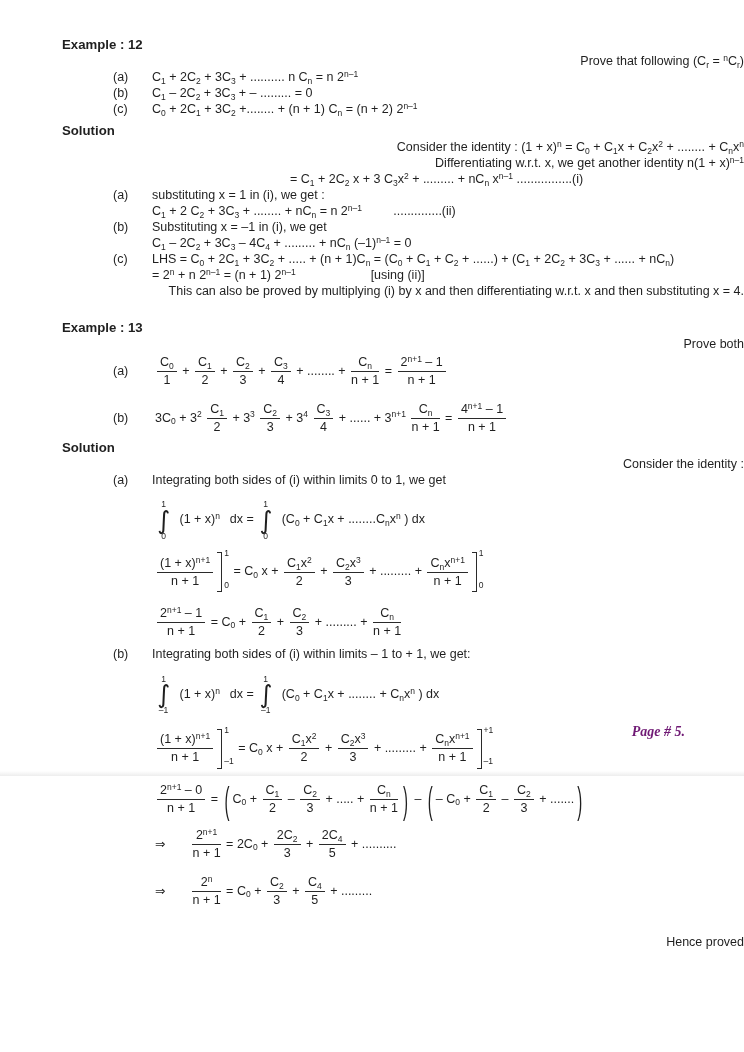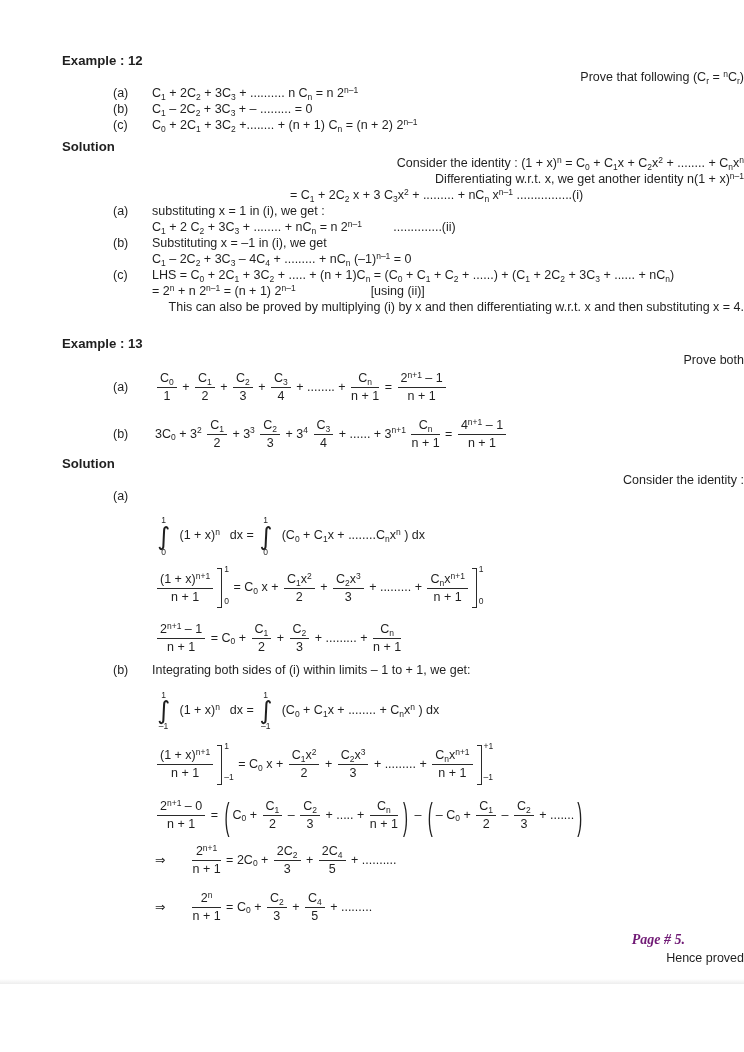--- a/index.html
+++ b/index.html
@@ -1,21 +1,21 @@
 <!DOCTYPE html>
 <html><head>
 <meta charset="utf-8">
 <style>
   html,body{margin:0;padding:0;}
   body{
     width:744px;height:1052px;background:#ffffff;overflow:hidden;
     font-family:"Liberation Sans","DejaVu Sans",sans-serif;
     font-size:12.5px;color:#1f1f1f;
   }
-  .page{position:relative;width:744px;height:984px;box-sizing:border-box;padding-top:48px;background:#ffffff;}
+  .page{position:relative;width:744px;height:776px;box-sizing:border-box;padding-top:32px;background:#ffffff;}
   .row{white-space:nowrap;}
   .heading{font-weight:bold;font-size:13.2px;line-height:17px;margin:4px 0 1px 62px;}
   .body{margin:0.5px 0 0.5px 110px;line-height:15.5px;text-align:right;}
   .labeled{display:flex;margin:0.5px 0 0.5px 113px;line-height:15.5px;}
   .labeled .rlabel{width:39px;flex:none;}
   .cont{margin:0.5px 0 0.5px 152px;line-height:15.5px;}
   .eq{margin:0.5px 0 0.5px 290px;line-height:15.5px;}
   .display{display:flex;align-items:center;margin-left:155px;line-height:1.2;}
   .display.with-label{margin-left:113px;}
   .display .rlabel{width:42px;flex:none;}
@@ -84,20 +84,21 @@
         <span class="rcontent"><span class="frac"><span class="fnum">C<sub>0</sub></span><span class="fden">1</span></span> + <span class="frac"><span class="fnum">C<sub>1</sub></span><span class="fden">2</span></span> + <span class="frac"><span class="fnum">C<sub>2</sub></span><span class="fden">3</span></span> + <span class="frac"><span class="fnum">C<sub>3</sub></span><span class="fden">4</span></span> + ........ + <span class="frac"><span class="fnum">C<sub>n</sub></span><span class="fden">n + 1</span></span> = <span class="frac"><span class="fnum">2<sup>n+1</sup> – 1</span><span class="fden">n + 1</span></span></span>
       </div>
       <div class="row display mt14 with-label">
         <span class="rlabel">(b)</span>
         <span class="rcontent">3C<sub>0</sub> + 3<sup>2</sup> <span class="frac"><span class="fnum">C<sub>1</sub></span><span class="fden">2</span></span> + 3<sup>3</sup> <span class="frac"><span class="fnum">C<sub>2</sub></span><span class="fden">3</span></span> + 3<sup>4</sup> <span class="frac"><span class="fnum">C<sub>3</sub></span><span class="fden">4</span></span> + ...... + 3<sup>n+1</sup> <span class="frac"><span class="fnum">C<sub>n</sub></span><span class="fden">n + 1</span></span> = <span class="frac"><span class="fnum">4<sup>n+1</sup> – 1</span><span class="fden">n + 1</span></span></span>
       </div>
       <div class="row heading"><span class="rcontent">Solution</span></div>
       <div class="row body"><span class="rcontent">Consider the identity :</span></div>
       <div class="row labeled">
         <span class="rlabel">(a)</span>
+        <span class="rcontent">Integrating both sides of (i) within limits 0 to 1, we get</span>
       </div>
       <div class="row display mt12">
         <span class="rcontent"><span class="intg">
             <span class="ilim">1</span>
             <span class="isym">∫</span>
             <span class="ilim">0</span>
           </span> (1 + x)<sup>n</sup>  dx = <span class="intg">
             <span class="ilim">1</span>
             <span class="isym">∫</span>
             <span class="ilim">0</span>

